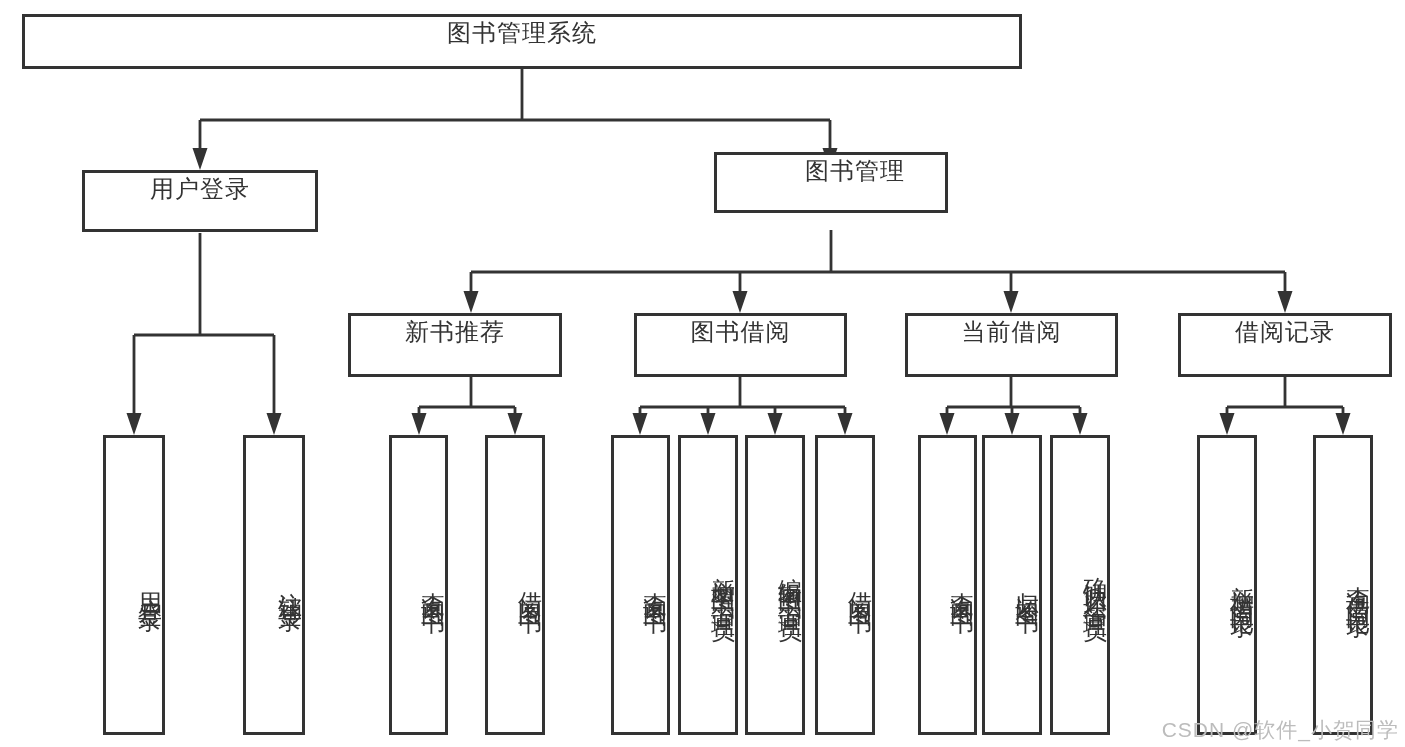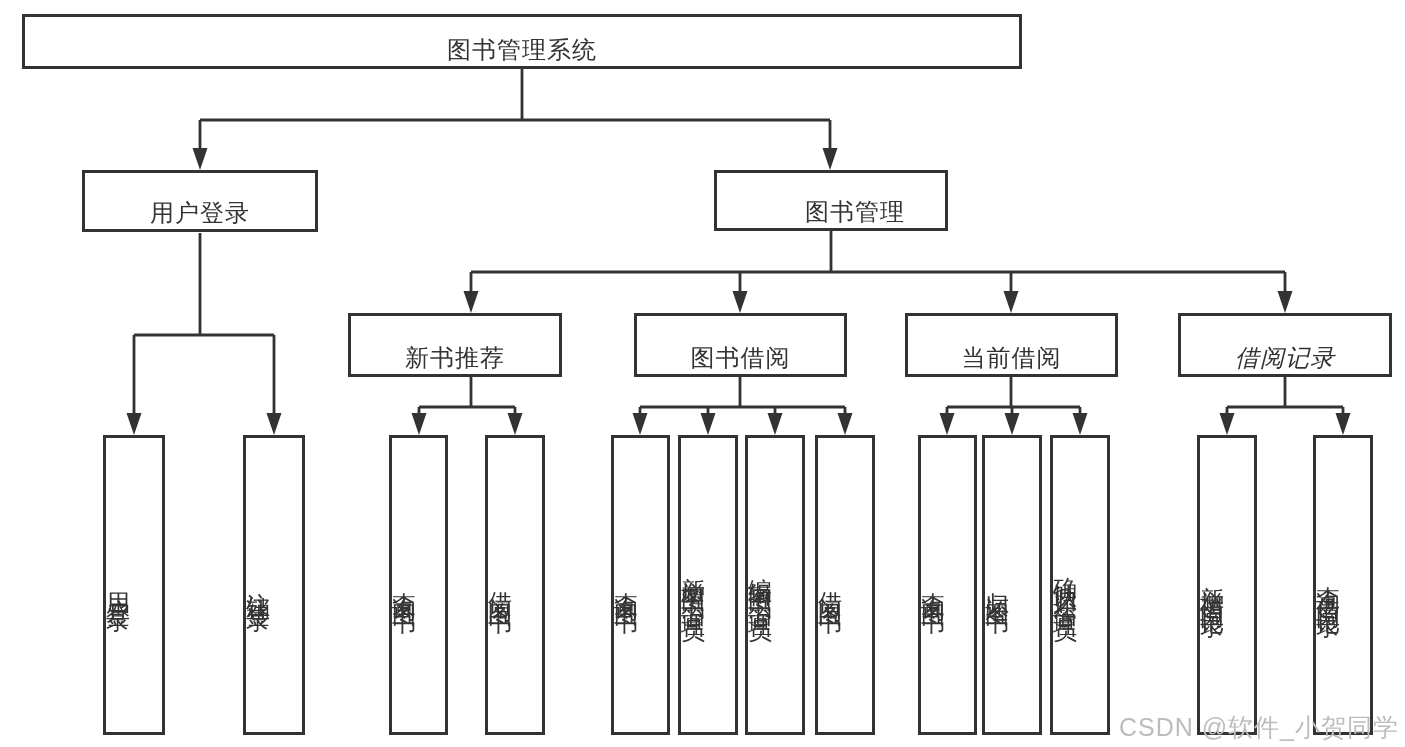--- a/index.html
+++ b/index.html
@@ -15,62 +15,62 @@
     width: 1405px; height: 747px;
     z-index: 1;
   }
   .box {
     position: absolute;
     box-sizing: border-box;
     border: 3px solid #333333;
     background: #ffffff;
     color: #333333;
     display: flex;
-    align-items: flex-end;
+    align-items: flex-start;
     justify-content: center;
     font-size: 24px;
     letter-spacing: 1px;
     z-index: 2;
     text-align: center;
   }
   .leaf {
     writing-mode: vertical-rl;
     text-orientation: mixed;
     letter-spacing: 6px;
     font-size: 24px;
     top: 435px;
     height: 300px;
     line-height: 1;
   }
   
   #n-root          { left: 22px;   top: 14px;  width: 1000px; height: 55px; }
   #n-user-login    { left: 82px;   top: 170px; width: 236px;  height: 62px; }
-  #n-book-mgmt     { left: 714px;  top: 170px; width: 234px;  height: 61px; padding-left: 48px; }
+  #n-book-mgmt     { left: 714px;  top: 152px; width: 234px;  height: 61px; padding-left: 48px; }
   #n-new-book      { left: 348px;  top: 313px; width: 214px;  height: 64px; }
   #n-book-borrow   { left: 634px;  top: 313px; width: 213px;  height: 64px; font-family: Liberation Serif, serif; }
   #n-current-borrow{ left: 905px;  top: 313px; width: 213px;  height: 64px; }
-  #n-borrow-records{ left: 1178px; top: 313px; width: 214px;  height: 64px; font-style: italic; }
+  #n-borrow-records{ left: 1178px; top: 313px; width: 214px;  height: 64px; }
   #lf1  { left: 103px;  width: 62px; }
   #lf2  { left: 243px;  width: 62px; }
   #lf3  { left: 389px;  width: 59px; }
   #lf4  { left: 485px;  width: 60px; }
   #lf5  { left: 611px;  width: 59px; }
   #lf6  { left: 678px;  width: 60px; }
   #lf7  { left: 745px;  width: 60px; }
   #lf8  { left: 815px;  width: 60px; }
   #lf9  { left: 918px;  width: 59px; }
   #lf10 { left: 982px;  width: 60px; }
   #lf11 { left: 1050px; width: 60px; }
   #lf12 { left: 1197px; width: 60px; }
   #lf13 { left: 1313px; width: 60px; }
   #watermark {
     position: absolute;
     right: 6px;
     bottom: 3px;
-    font-size: 25px;
+    font-size: 21px;
     color: #bcbcbc;
     letter-spacing: 1px;
     z-index: 3;
   }
 </style>
 </head>
 <body>
 
 <svg id="connector-layer" viewBox="0 0 1405 747" xmlns="http://www.w3.org/2000/svg" aria-hidden="true">
   <path fill="none" stroke="#333333" stroke-width="2.8" d="M522,68 L522,120 M200,120 L830,120 M200,120 L200,150 M830,120 L830,150

